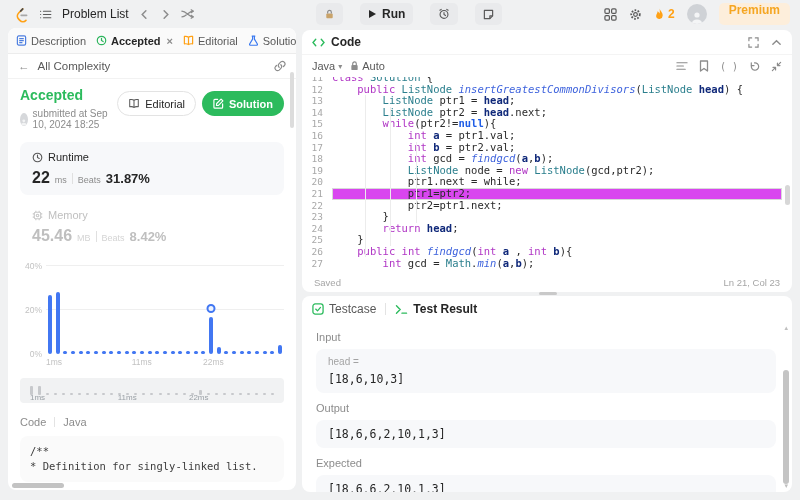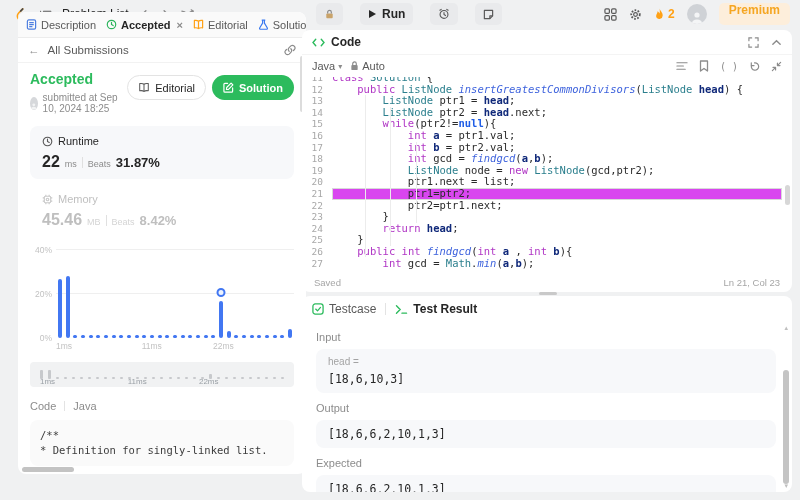--- a/index.html
+++ b/index.html
@@ -16,21 +16,21 @@
   .run-group { position:absolute; left:316px; top:3px; display:flex; gap:17px; }
   .rg-box { height:22px; background:#e9eaec; border-radius:5px; display:flex; align-items:center; justify-content:center; padding:0 8px; gap:5px; }
   .rg-run { font-weight:600; color:#262626; }
   .rg-submit { font-weight:600; color:#2cbb5d; }
   .tb-right { position:absolute; right:10px; top:0; height:28px; display:flex; align-items:center; gap:12px; }
   .streak { display:flex; align-items:center; gap:3px; color:#ffa116; font-weight:600; }
   .avatar { width:20px; height:20px; border-radius:50%; background:#cfd2d6; display:flex; align-items:flex-end; justify-content:center; overflow:hidden; }
   .premium-chip { background:#fdeedb; color:#f5a623; font-weight:600; border-radius:5px; height:22px; display:flex; align-items:flex-start; padding:0 10px; }
 
   
-  .panel-left { left:8px; top:12px; width:288px; height:462px;margin-left:10px; }
+  .panel-left { left:8px; top:28px; width:288px; height:462px; }
   .lp-tabs { height:26px; background:#fafafa; border-bottom:1px solid #ececec; display:flex; align-items:center; padding:0 8px; gap:5px; white-space:nowrap; overflow:hidden; border-radius:8px 8px 0 0; }
   .lp-tab { display:flex; align-items:center; gap:4px; font-size:11px; color:#595959; cursor:pointer; }
   .lp-tab.active { font-weight:700; color:#262626; }
   .tab-sep { width:1px; height:11px; background:#e3e3e3; }
   .tab-close { color:#8c8c8c; font-size:11px; margin-left:2px; }
   .lp-subnav { height:25px; border-bottom:1px solid #f2f2f2; display:flex; align-items:center; padding:0 10px; gap:8px; color:#595959; font-size:11.5px; }
   .lp-subnav .spacer { flex:1; }
   .lp-content { padding:8px 12px 0 12px; position:relative; }
   .acc-row { display:flex; justify-content:space-between; align-items:flex-start; }
   .acc-title { color:#2cbb5d; font-size:14px; font-weight:700; }
@@ -267,21 +267,21 @@
           </svg>
       </span>
       <span>Solutions</span>
     </span>
     <span class="tab-sep"></span>
 
   </div>
 
   <div class="lp-subnav">
     <span style="color:#8c8c8c;">←</span>
-    <span>All Submissions</span>
+    <span>All Complexity</span>
     <span class="spacer"></span>
     <span>
       <svg width="12" height="12" viewBox="0 0 14 14" fill="none" stroke="#8c8c8c" stroke-width="1.4" stroke-linecap="round">
           <path d="M6 8.5 a3 3 0 0 1 0-4.2 L8 2.2 a3 3 0 0 1 4.2 4.2 L11 7.6"></path>
           <path d="M8 5.5 a3 3 0 0 1 0 4.2 L6 11.8 a3 3 0 0 1-4.2-4.2 L3 6.4"></path>
         </svg>
     </span>
   </div>
 
   <div class="lp-content">
@@ -622,21 +622,21 @@
         <div class="ed-row">
           <span class="ed-gutter">18</span>
           <span class="ed-code"><span class="tk-p">            </span><span class="tk-k">int</span><span class="tk-p"> gcd = </span><span class="tk-f">findgcd</span><span class="tk-p">(</span><span class="tk-v">a</span><span class="tk-p">,</span><span class="tk-v">b</span><span class="tk-p">);</span></span>
         </div>
         <div class="ed-row">
           <span class="ed-gutter">19</span>
           <span class="ed-code"><span class="tk-p">            </span><span class="tk-t">ListNode</span><span class="tk-p"> node = </span><span class="tk-k">new</span><span class="tk-p"> </span><span class="tk-t">ListNode</span><span class="tk-p">(gcd,ptr2);</span></span>
         </div>
         <div class="ed-row">
           <span class="ed-gutter">20</span>
-          <span class="ed-code"><span class="tk-p">            ptr1.next = list;</span></span>
+          <span class="ed-code"><span class="tk-p">            ptr1.next = while;</span></span>
         </div>
         <div class="ed-row current">
           <span class="ed-gutter">21</span>
           <span class="ed-code"><span class="tk-p">            ptr1=ptr2;</span></span>
         </div>
         <div class="ed-row">
           <span class="ed-gutter">22</span>
           <span class="ed-code"><span class="tk-p">            ptr2=ptr1.next;</span></span>
         </div>
         <div class="ed-row">

